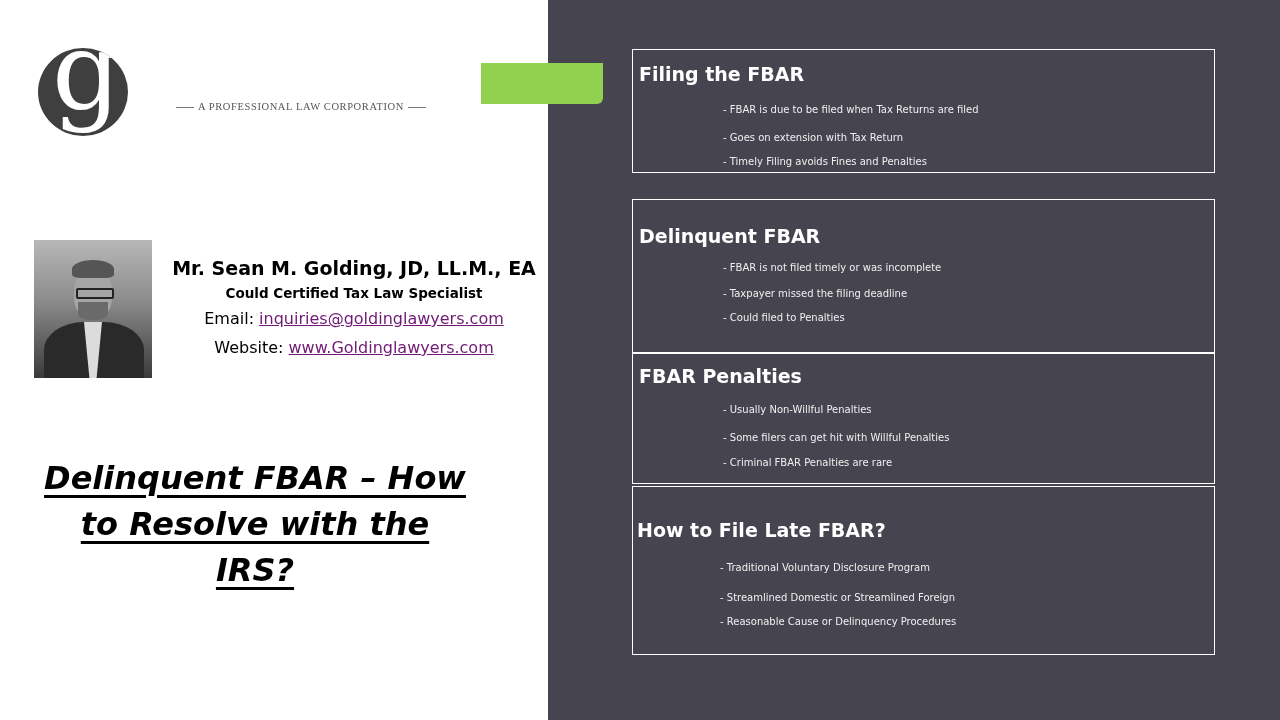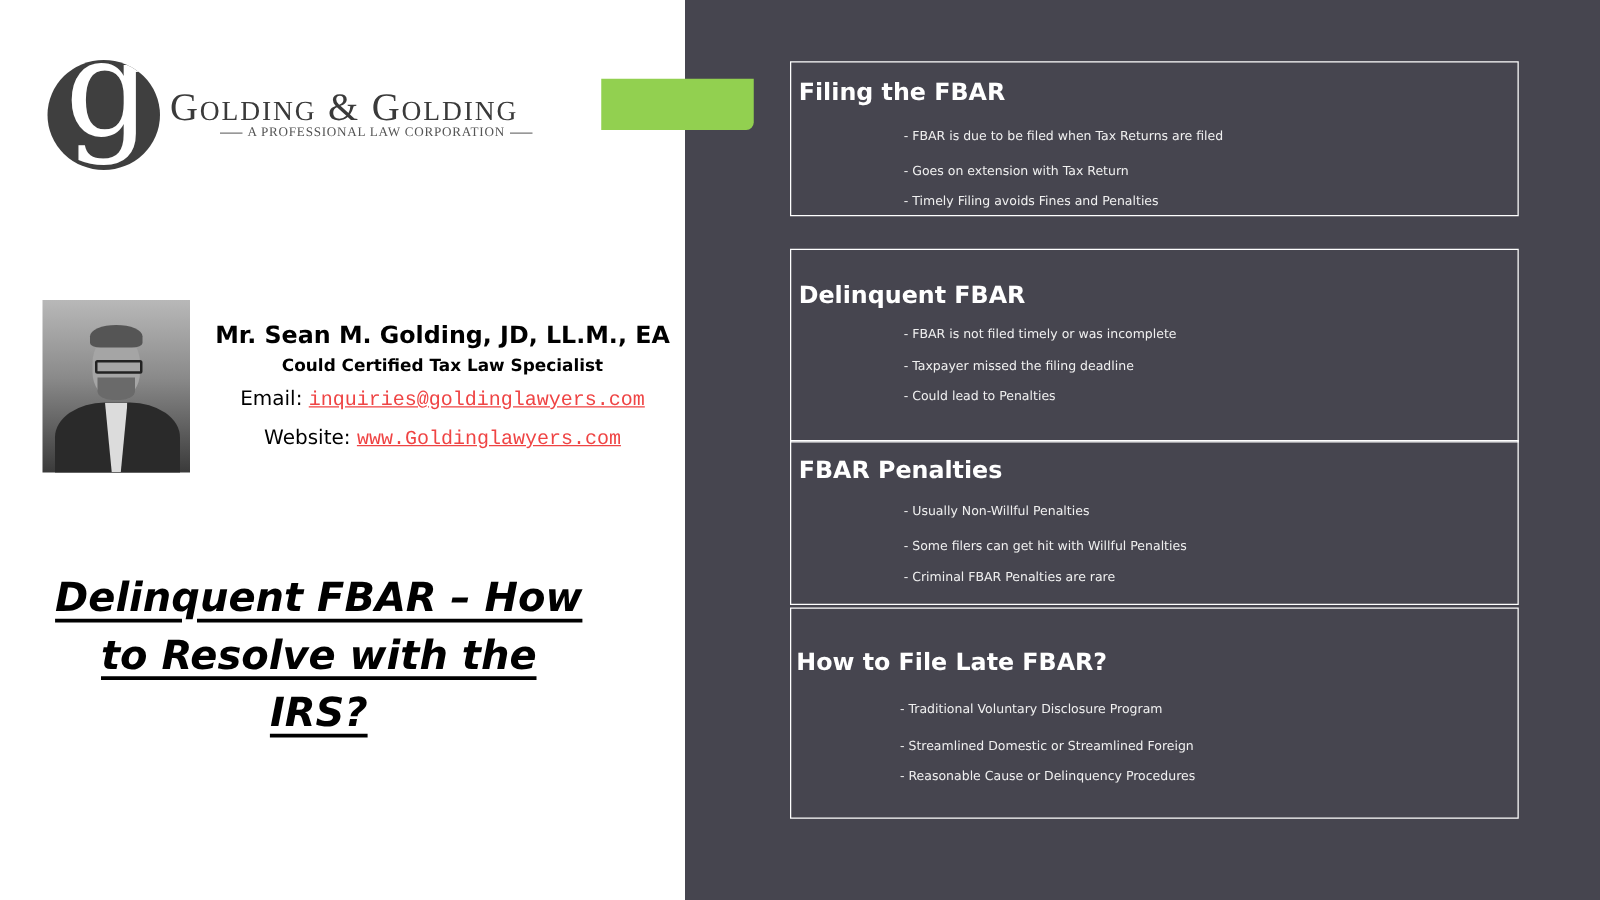--- a/index.html
+++ b/index.html
@@ -21,42 +21,41 @@
     .photo .hair { position: absolute; left: 38px; top: 20px; width: 42px; height: 18px; border-radius: 50% 50% 20% 20%; background: #555; }
     .photo .glasses { position: absolute; left: 42px; top: 48px; width: 34px; height: 7px; border: 2px solid #222; border-radius: 2px; }
     .photo .beard { position: absolute; left: 44px; top: 62px; width: 30px; height: 18px; border-radius: 0 0 40% 40%; background: #6a6a6a; }
     .photo .body { position: absolute; left: 10px; top: 82px; width: 100px; height: 70px; border-radius: 40% 40% 0 0; background: #2a2a2a; }
     .photo .shirt { position: absolute; left: 50px; top: 82px; width: 18px; height: 56px; background: #dcdcdc; clip-path: polygon(0 0, 100% 0, 70% 100%, 30% 100%); }
 
     .contact { position: absolute; left: 170px; top: 254px; width: 368px; text-align: center; color: #000; font-family: "DejaVu Sans", "Liberation Sans", sans-serif; }
     .contact .name { font-size: 19px; font-weight: bold; line-height: 28px; }
     .contact .title { font-size: 13.5px; font-weight: bold; line-height: 22px; }
     .contact .line { font-size: 16px; line-height: 29px; }
-    .contact a { color: #ef4444; text-decoration: underline; font-family: Liberation Mono, monospace; }
+    .contact a { color: #701a75; text-decoration: underline; }
 
     .main-title { position: absolute; left: 40px; top: 455px; width: 430px; text-align: center; font-family: "DejaVu Sans", "Liberation Sans", sans-serif; font-size: 32px; font-weight: bold; font-style: italic; text-decoration: underline; text-decoration-thickness: 3px; text-underline-offset: 6px; color: #000; line-height: 46px; }
 
     .box { position: absolute; left: 632px; width: 583px; border: 1.5px solid #ffffff; box-sizing: border-box; color: #ffffff; font-family: "DejaVu Sans", "Liberation Sans", sans-serif; }
     .box h2 { position: absolute; left: 6px; margin: 0; font-size: 19px; font-weight: bold; white-space: nowrap; }
     .box .item { position: absolute; left: 90px; font-size: 10px; white-space: nowrap; color: #f0f0f0; }
 
     .box1 { top: 49px; height: 124px; }
     .box2 { top: 199px; height: 155px; }
     .box3 { top: 352px; height: 132px; }
     .box4 { top: 486px; height: 169px; }
   </style>
 </head>
 <body>
 
 <div class="left">
   <div class="logo">
     <div class="logo-circle">
       <span class="logo-g">g</span>
     </div>
-    <div class="logo-name">Golding &amp; Golding</div>
     <div class="logo-sub">
       <span class="dash"></span><span style="text-transform: uppercase; margin-top: 20px;">A Professional Law Corporation</span><span class="dash"></span>
     </div>
   </div>
 
   <div class="photo" title="Portrait photo of Sean M. Golding">
     <div class="body"></div>
     <div class="shirt"></div>
     <div class="head"></div>
     <div class="hair"></div>
@@ -88,21 +87,21 @@
   <h2 style="top: 13px;">Filing the FBAR</h2>
   <div class="item" style="top: 54px;">- FBAR is due to be filed when Tax Returns are filed</div>
   <div class="item" style="top: 82px;">- Goes on extension with Tax Return</div>
   <div class="item" style="top: 106px;">- Timely Filing avoids Fines and Penalties</div>
 </div>
 
 <div class="box box2">
   <h2 style="top: 25px;">Delinquent FBAR</h2>
   <div class="item" style="top: 62px;">- FBAR is not filed timely or was incomplete</div>
   <div class="item" style="top: 88px;">- Taxpayer missed the filing deadline</div>
-  <div class="item" style="top: 112px;">- Could lead to Penalties</div>
+  <div class="item" style="top: 112px;">- Could filed to Penalties</div>
 </div>
 
 <div class="box box3">
   <h2 style="top: 12px;">FBAR Penalties</h2>
   <div class="item" style="top: 51px;">- Usually Non-Willful Penalties</div>
   <div class="item" style="top: 79px;">- Some filers can get hit with Willful Penalties</div>
   <div class="item" style="top: 104px;">- Criminal FBAR Penalties are rare</div>
 </div>
 
 <div class="box box4">

